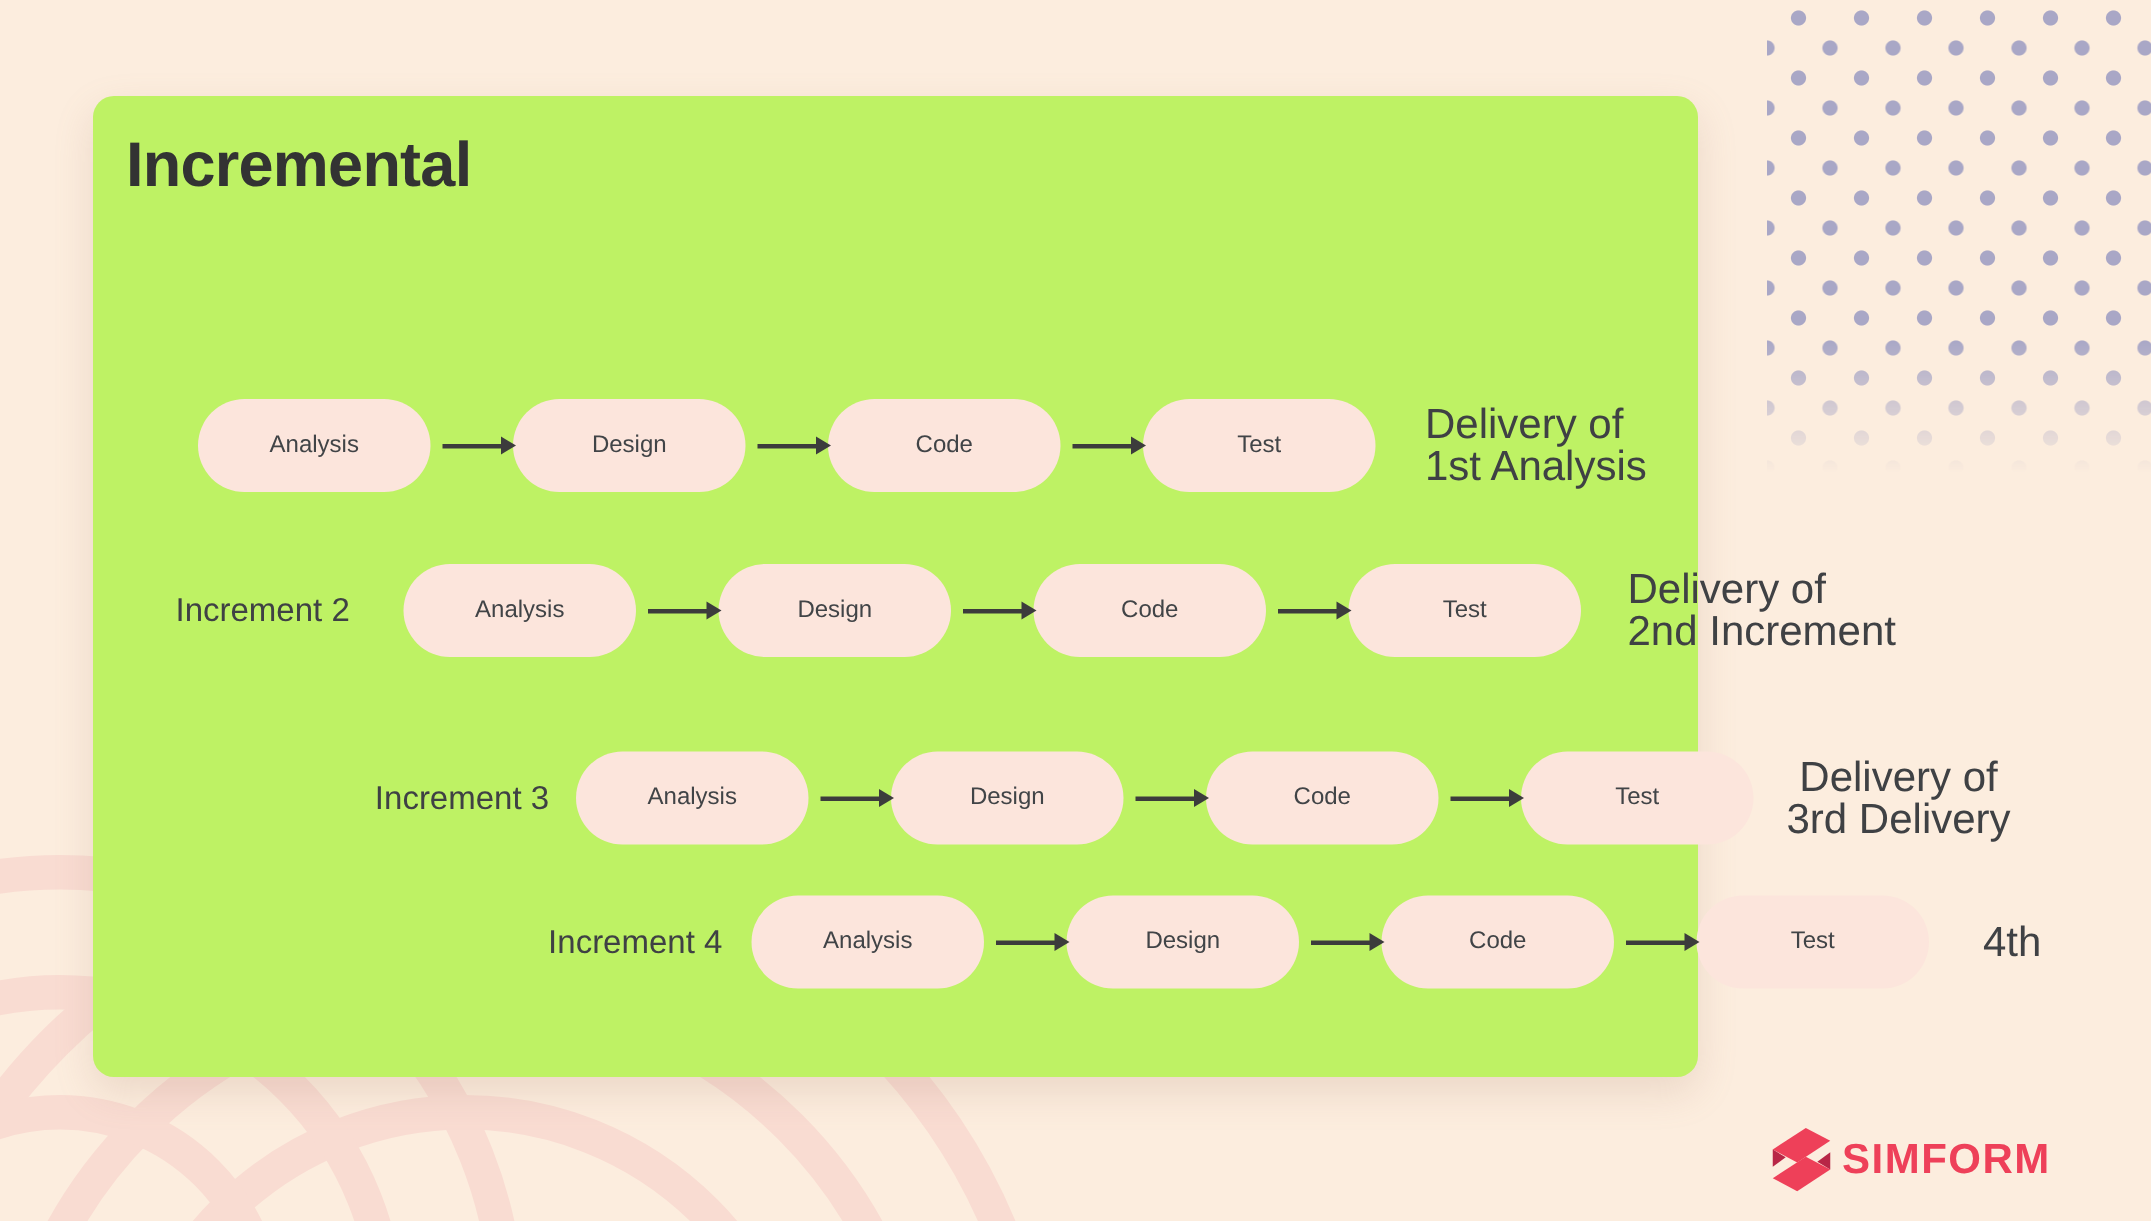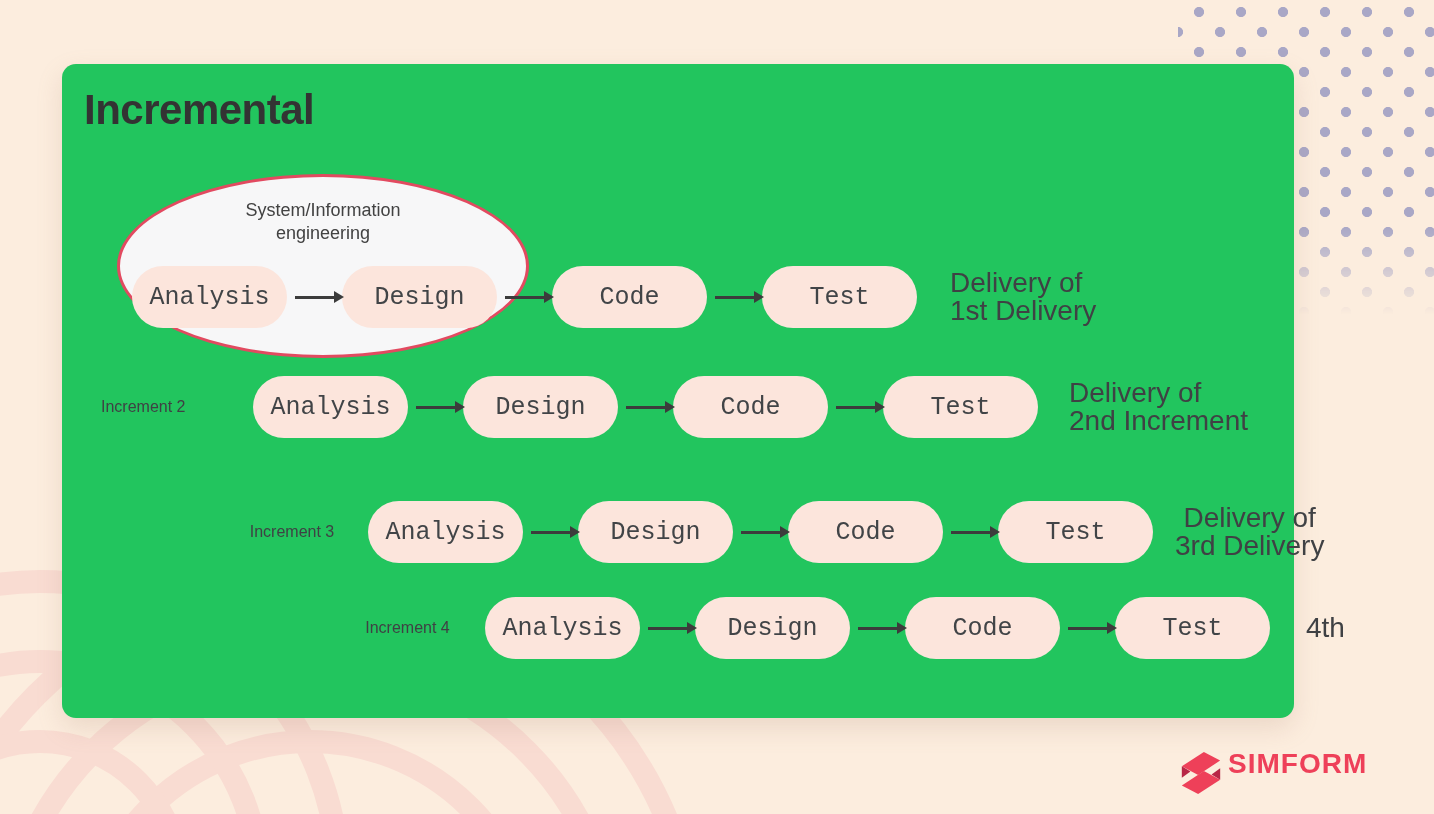--- a/index.html
+++ b/index.html
@@ -36,22 +36,22 @@
       radial-gradient(circle, #a9a7c6 4.7px, rgba(169,167,198,0) 5.4px);
     background-size:42px 40px, 42px 40px;
     background-position:0px -8px, 21px 12px;
     -webkit-mask-image:linear-gradient(180deg, #000 72%, rgba(0,0,0,0) 100%);
     mask-image:linear-gradient(180deg, #000 72%, rgba(0,0,0,0) 100%);
   }
 
   
   .card {
     position:absolute;
-    left:62px; top:64px; width:1232px; height:654px;
-    background:#22c55e;
+    left:62px; top:64px; width:1070px; height:654px;
+    background:#bef264;
     border-radius:14px;
     box-shadow:0 10px 26px rgba(170,130,110,0.20);
     z-index:1;
   }
 
   .page-title {
     position:absolute;
     left:22px; top:22px;
     font-size:42px;
     font-weight:700;
@@ -81,38 +81,38 @@
 
   
   .row {
     position:absolute;
     display:flex;
     align-items:center;
     height:62px;
     z-index:2;
   }
   .row-label {
-    font-size:16px;
+    font-size:22px;
     color:#3f4144;
     flex:0 0 auto;
+    margin-left:16px;
   }
   .row-label.w2 { width:152px; }
   .row-label.w3 { width:152px; }
   .row-label.w4 { width:155px;text-align:center; }
   .pill {
     flex:0 0 auto;
     width:155px; height:62px;
     background:#fce5dc;
     border-radius:31px;
     display:flex;
     align-items:center;
     justify-content:center;
-    font-size:25px;
+    font-size:16px;
     color:#414447;
-    font-family:Liberation Mono, monospace;
   }
   .gap {
     flex:0 0 auto;
     width:55px;
     display:flex;
     align-items:center;
     justify-content:center;
   }
   .shaft {
     position:relative;
@@ -143,20 +143,21 @@
   .row.r1 { left:70px;  top:202px; }
   .row.r2 { left:39px;  top:312px; }
   .row.r3 { left:154px; top:437px;text-align:center; }
   .row.r4 { left:268px; top:533px; }
 
   
   .logo {
     position:absolute;
     left:1178px; top:748px;
     display:flex;
+    align-items:center;
     z-index:2;
   }
   .logo-mark { width:46px; height:50px; flex:0 0 auto; }
   .logo-text {
     margin-left:4px;
     font-size:28px;
     font-weight:700;
     letter-spacing:1px;
     color:#ee4059;
   }
@@ -169,44 +170,38 @@
 <div class="ring a1"></div>
 <div class="ring b3"></div>
 <div class="ring b2"></div>
 <div class="ring b1"></div>
 <div class="dots"></div>
 
 <div class="card">
 
   <h1 class="page-title">Incremental</h1>
 
-  <div class="sys-ellipse">
-    <div class="ellipse-label">
-      <span>System/Information</span>
-      <span>engineering</span>
-    </div>
-  </div>
 
   <div class="row r1">
     <div class="pill">Analysis</div>
     <div class="gap">
         <span class="shaft"></span>
       </div>
     <div class="pill">Design</div>
     <div class="gap">
         <span class="shaft"></span>
       </div>
     <div class="pill">Code</div>
     <div class="gap">
         <span class="shaft"></span>
       </div>
     <div class="pill">Test</div>
     <div class="delivery d1">
       <span>Delivery of</span>
-      <span>1st Delivery</span>
+      <span>1st Analysis</span>
     </div>
   </div>
 
   <div class="row r2">
     <div class="row-label w2">Increment 2</div>
     <div class="pill">Analysis</div>
     <div class="gap">
         <span class="shaft"></span>
       </div>
     <div class="pill">Design</div>

